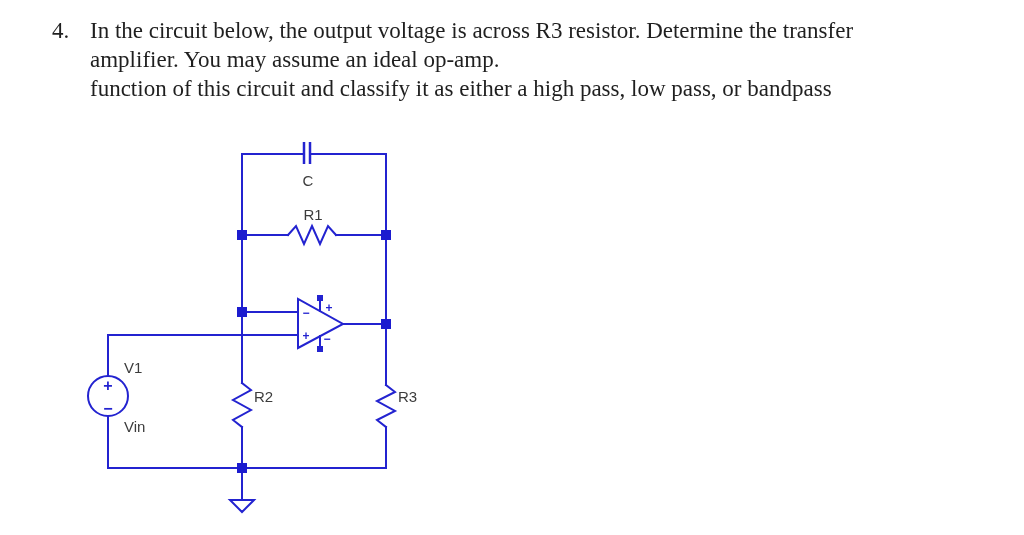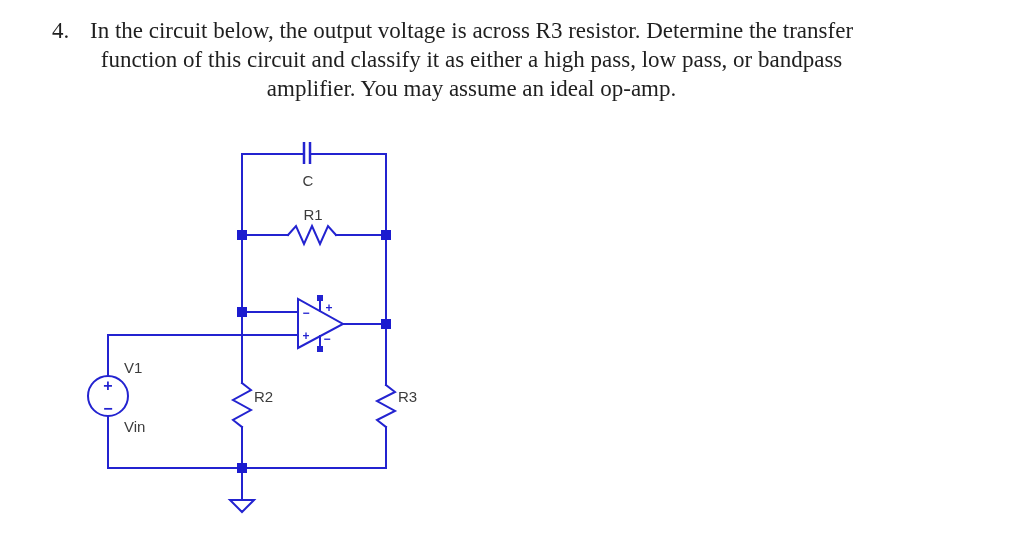--- a/index.html
+++ b/index.html
@@ -16,21 +16,21 @@
     top:16px;
     display:flex;
     color:#1f1f1f;
     font-size:23px;
     line-height:29px;
   }
   .qnum{
     width:38px;
     flex:0 0 38px;
   }
-  .qlines{white-space:nowrap;text-align:center;}
+  .qlines{white-space:nowrap;}
   .circuit-svg{
     position:absolute;
     left:0;top:0;
   }
   .wire{
     stroke:#2323d0;
     stroke-width:2;
     fill:none;
     stroke-linecap:square;
     stroke-linejoin:miter;
@@ -71,22 +71,22 @@
     font-weight:bold;
   }
 </style>
 </head>
 <body>
 
 <div class="question">
   <div class="qnum">4.</div>
   <div class="qlines">
     <div>In the circuit below, the output voltage is across R3 resistor. Determine the transfer</div>
+    <div>amplifier. You may assume an ideal op-amp.</div>
     <div>function of this circuit and classify it as either a high pass, low pass, or bandpass</div>
-    <div>amplifier. You may assume an ideal op-amp.</div>
   </div>
 </div>
 
 <svg class="circuit-svg" width="1024" height="535" viewBox="0 0 1024 535" xmlns="http://www.w3.org/2000/svg">
 
   <g>
     <path class="wire" d="M242,154 H304"></path>
     <path class="wire" d="M310,154 H386"></path>
     <path class="plate" d="M304,142 V164"></path>
     <path class="plate" d="M310,142 V164"></path>

